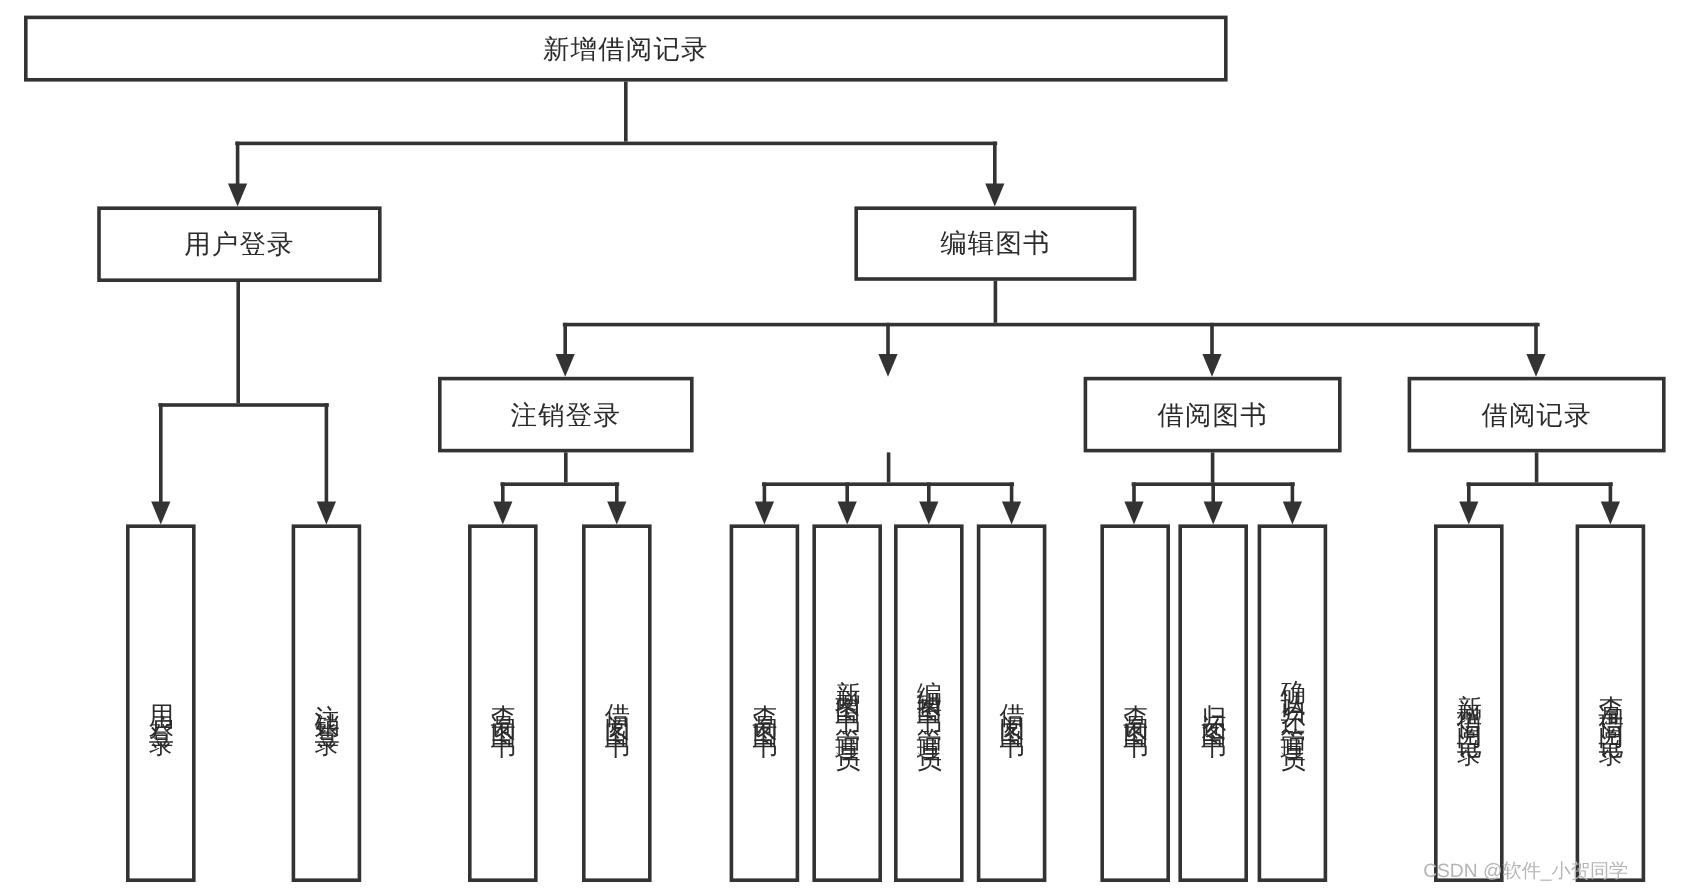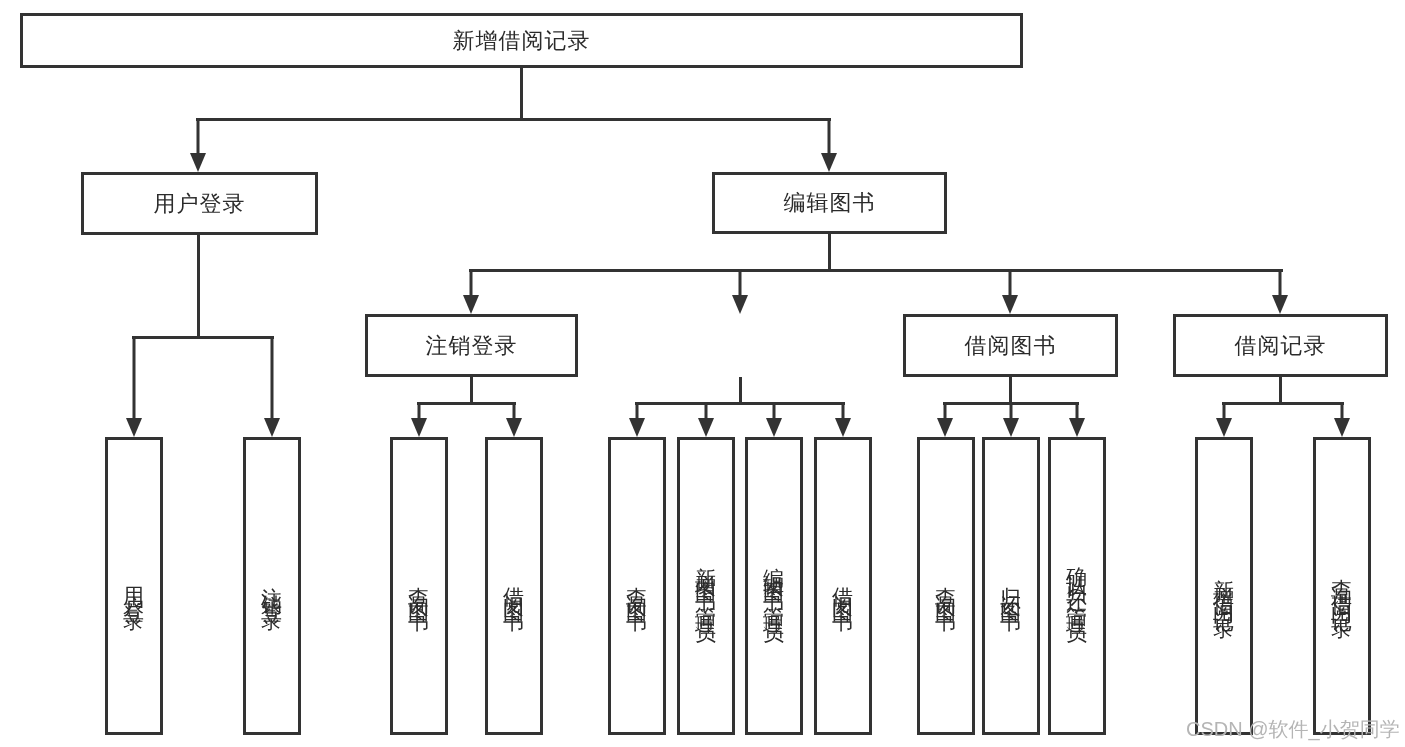--- a/index.html
+++ b/index.html
@@ -79,21 +79,21 @@
     height: 0;
     border-left: 8px solid transparent;
     border-right: 8px solid transparent;
     border-top: 19px solid var(--line);
   }
 
   .watermark {
     position: absolute;
     left: 1186px;
     top: 716px;
-    font-size: 20px;
+    font-size: 16px;
     color: var(--watermark);
     white-space: nowrap;
     text-align: right;
   }
 </style>
 </head>
 <body>
 
 <div class="chart">
 

